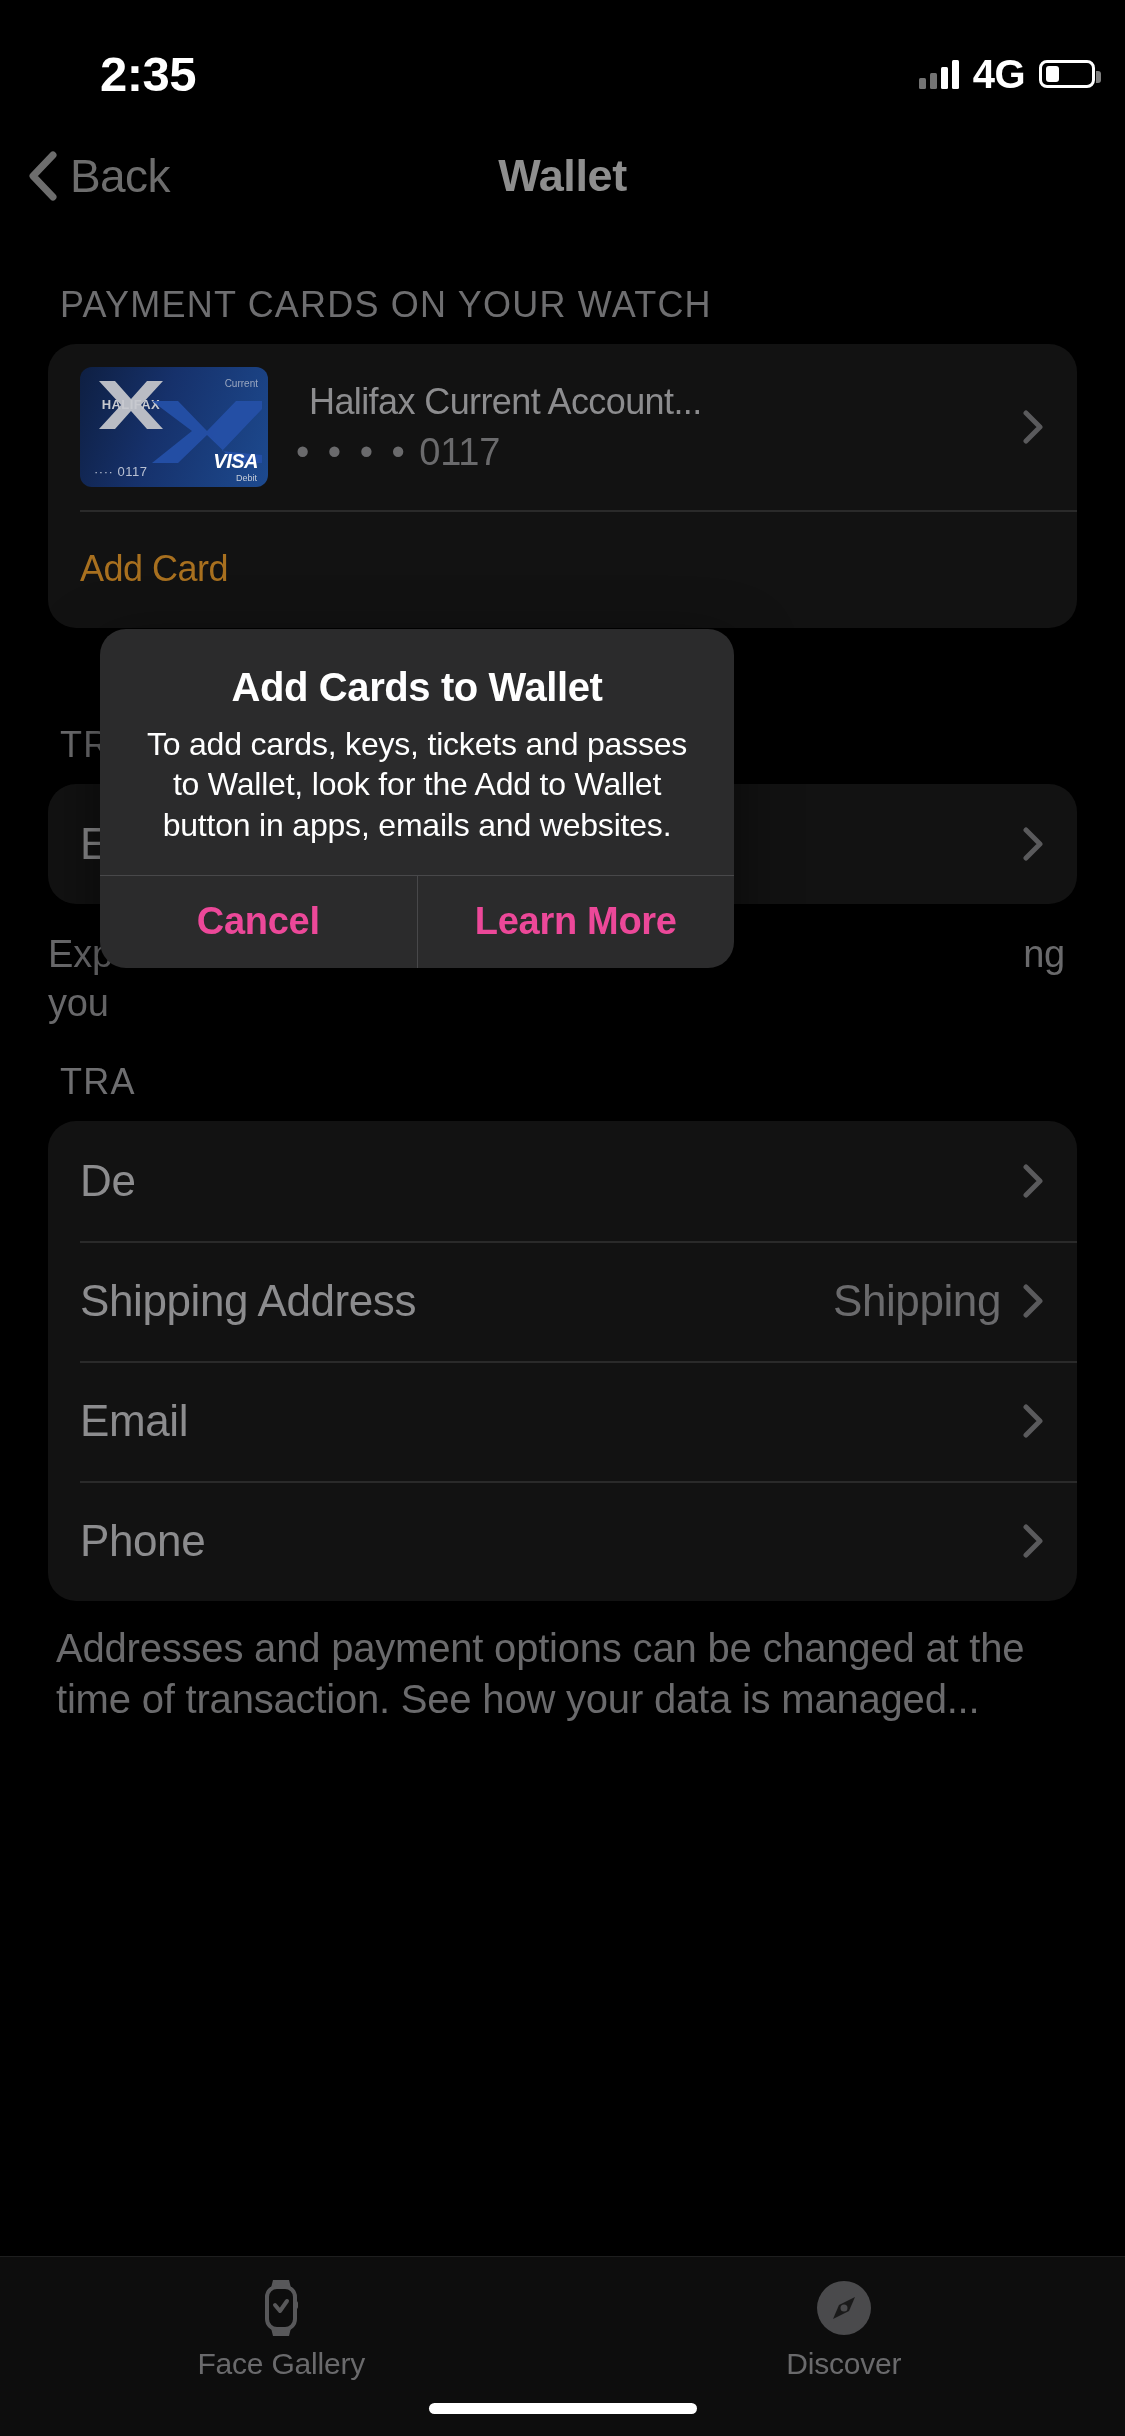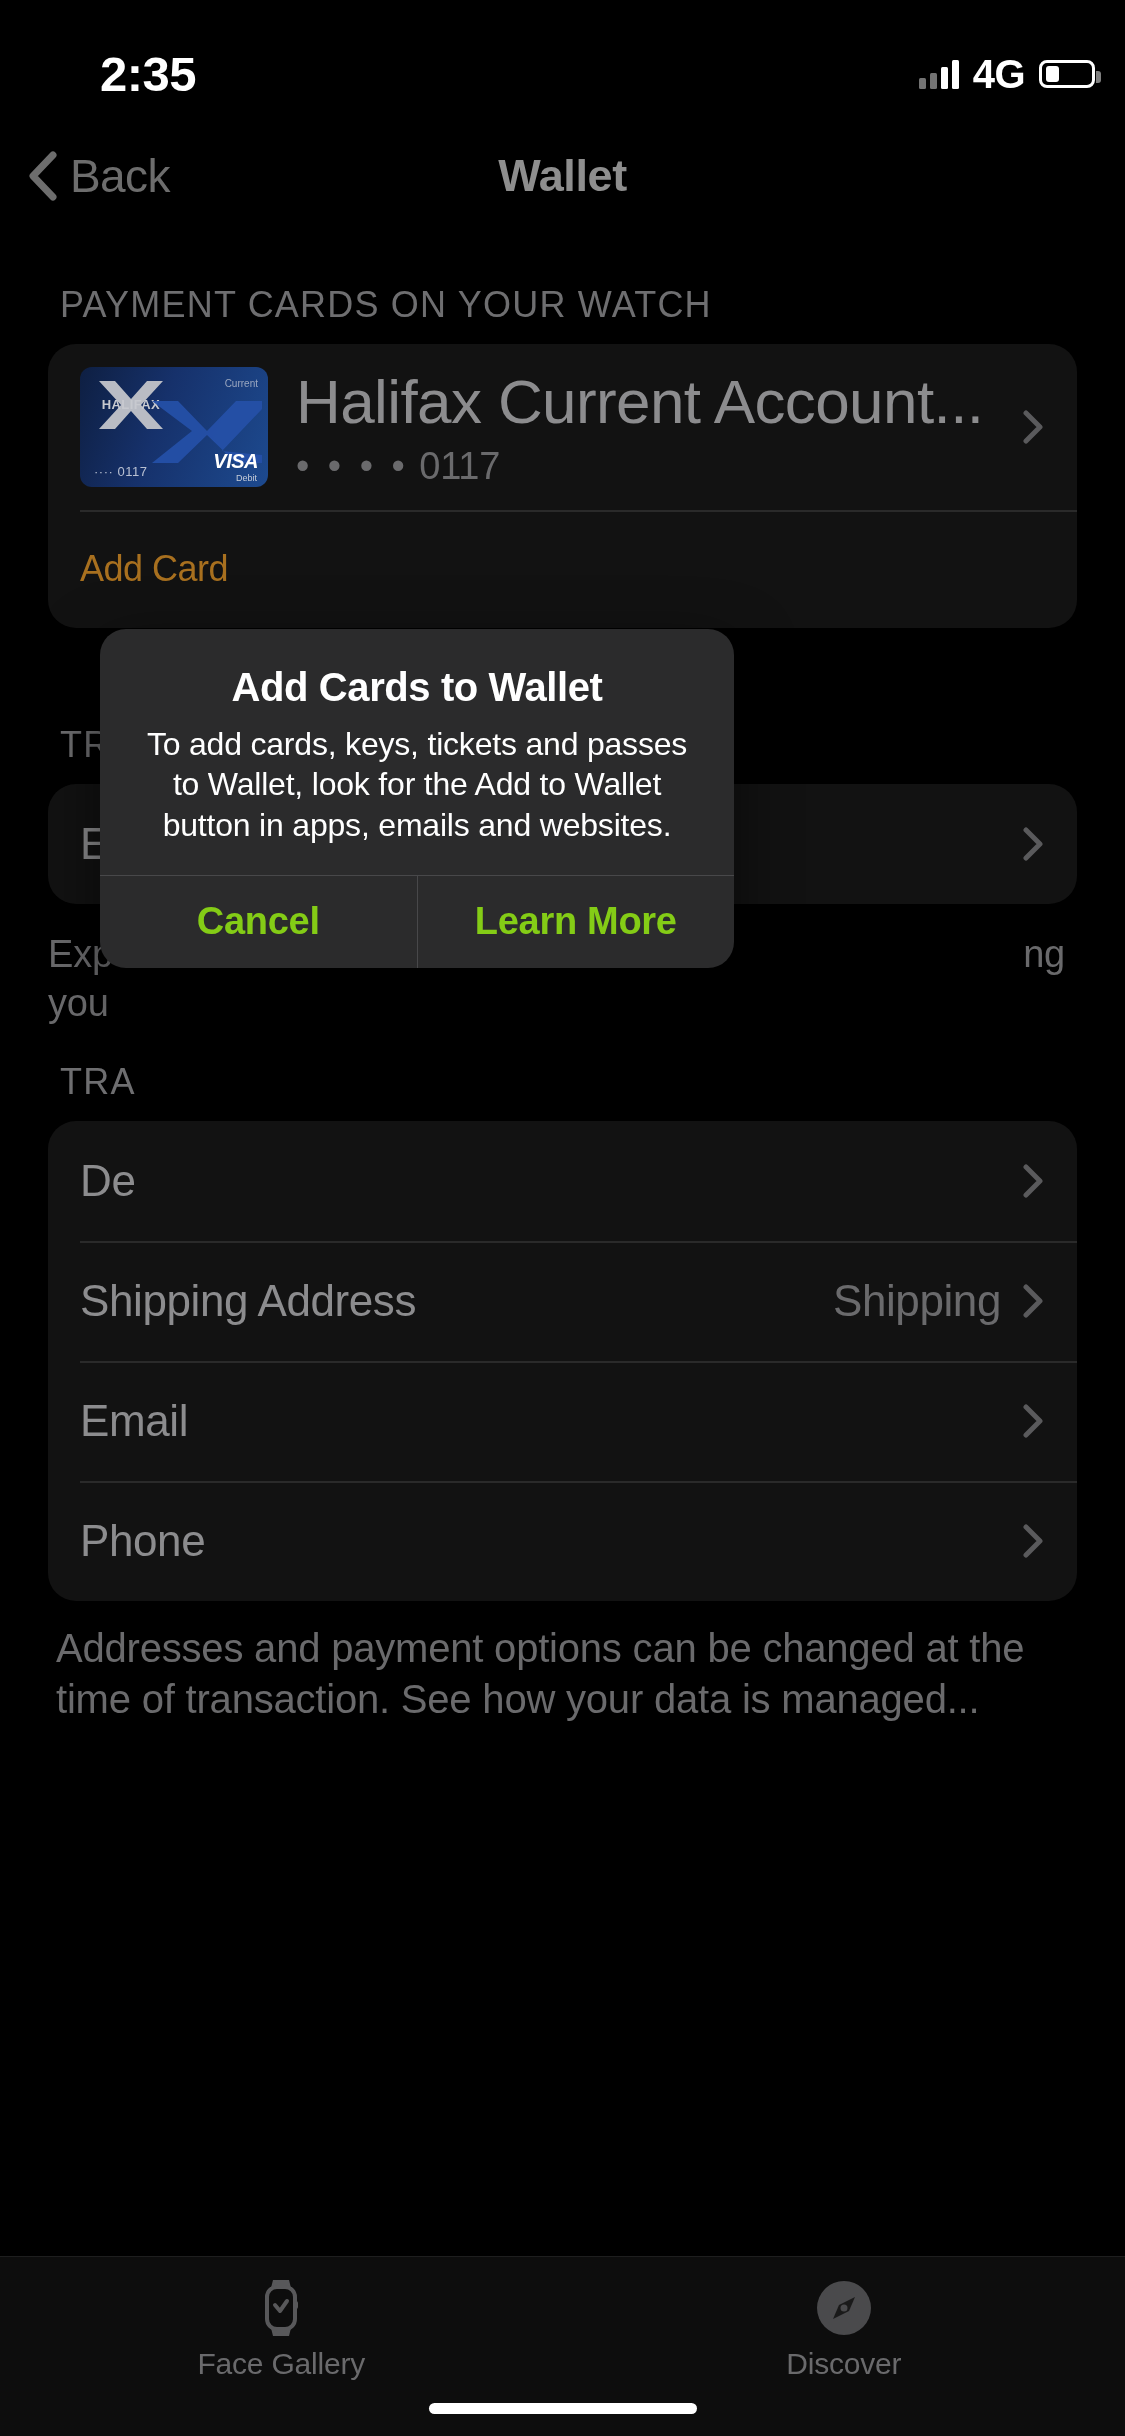--- a/index.html
+++ b/index.html
@@ -106,22 +106,22 @@
     letter-spacing:0.5px;
   }
   .card-thumb .visa{
     position:absolute; right:10px; bottom:14px; color:#fff; font-size:20px;
     font-weight:bold; font-style:italic; letter-spacing:-0.5px;
   }
   .card-thumb .debit{
     position:absolute; right:11px; bottom:4px; color:#c6cdd9; font-size:9px;
   }
   .card-texts{ flex:1; min-width:0; }
-  .card-title{ color:#8c8c8e; font-size:62px; letter-spacing:-0.6px;
-               white-space:nowrap; overflow:hidden; text-overflow:ellipsis; }
+  .card-title{ color:#8c8c8e; font-size:36px; letter-spacing:-0.6px;
+               white-space:nowrap; overflow:hidden; text-overflow:ellipsis;margin-left:13px; }
   .card-sub{ color:#6a6a6c; font-size:38px; letter-spacing:-0.2px; margin-top:8px;}
   .dots{ letter-spacing:4px; }
 
   .action-row{ min-height:118px; }
   .action-label{ color:#a8701f; font-size:36px; letter-spacing:-0.5px; }
 
   .footnote{
     color:#6a6a6c; font-size:38px; line-height:1.28; letter-spacing:-0.2px;
     padding:26px 60px 0 48px;
   }
@@ -159,21 +159,21 @@
   .alert-title{
     color:#fff; font-size:40px; font-weight:bold; letter-spacing:-0.4px;
   }
   .alert-msg{
     color:#fff; font-size:32px; line-height:1.26; letter-spacing:-0.2px;
     margin-top:14px;
   }
   .alert-actions{ display:flex; border-top:1.2px solid #48484a; }
   .alert-btn{
     flex:1; height:92px; display:flex; align-items:center; justify-content:center;
-    color:#84cc16; font-size:38px; font-weight:bold; letter-spacing:-0.3px;
+    color:#ec4899; font-size:38px; font-weight:bold; letter-spacing:-0.3px;
     cursor:pointer;
   }
   .alert-btn + .alert-btn{ border-left:1.2px solid #48484a; }
 </style>
 </head>
 <body>
 
 <div id="screen">
 
   <div id="content">

